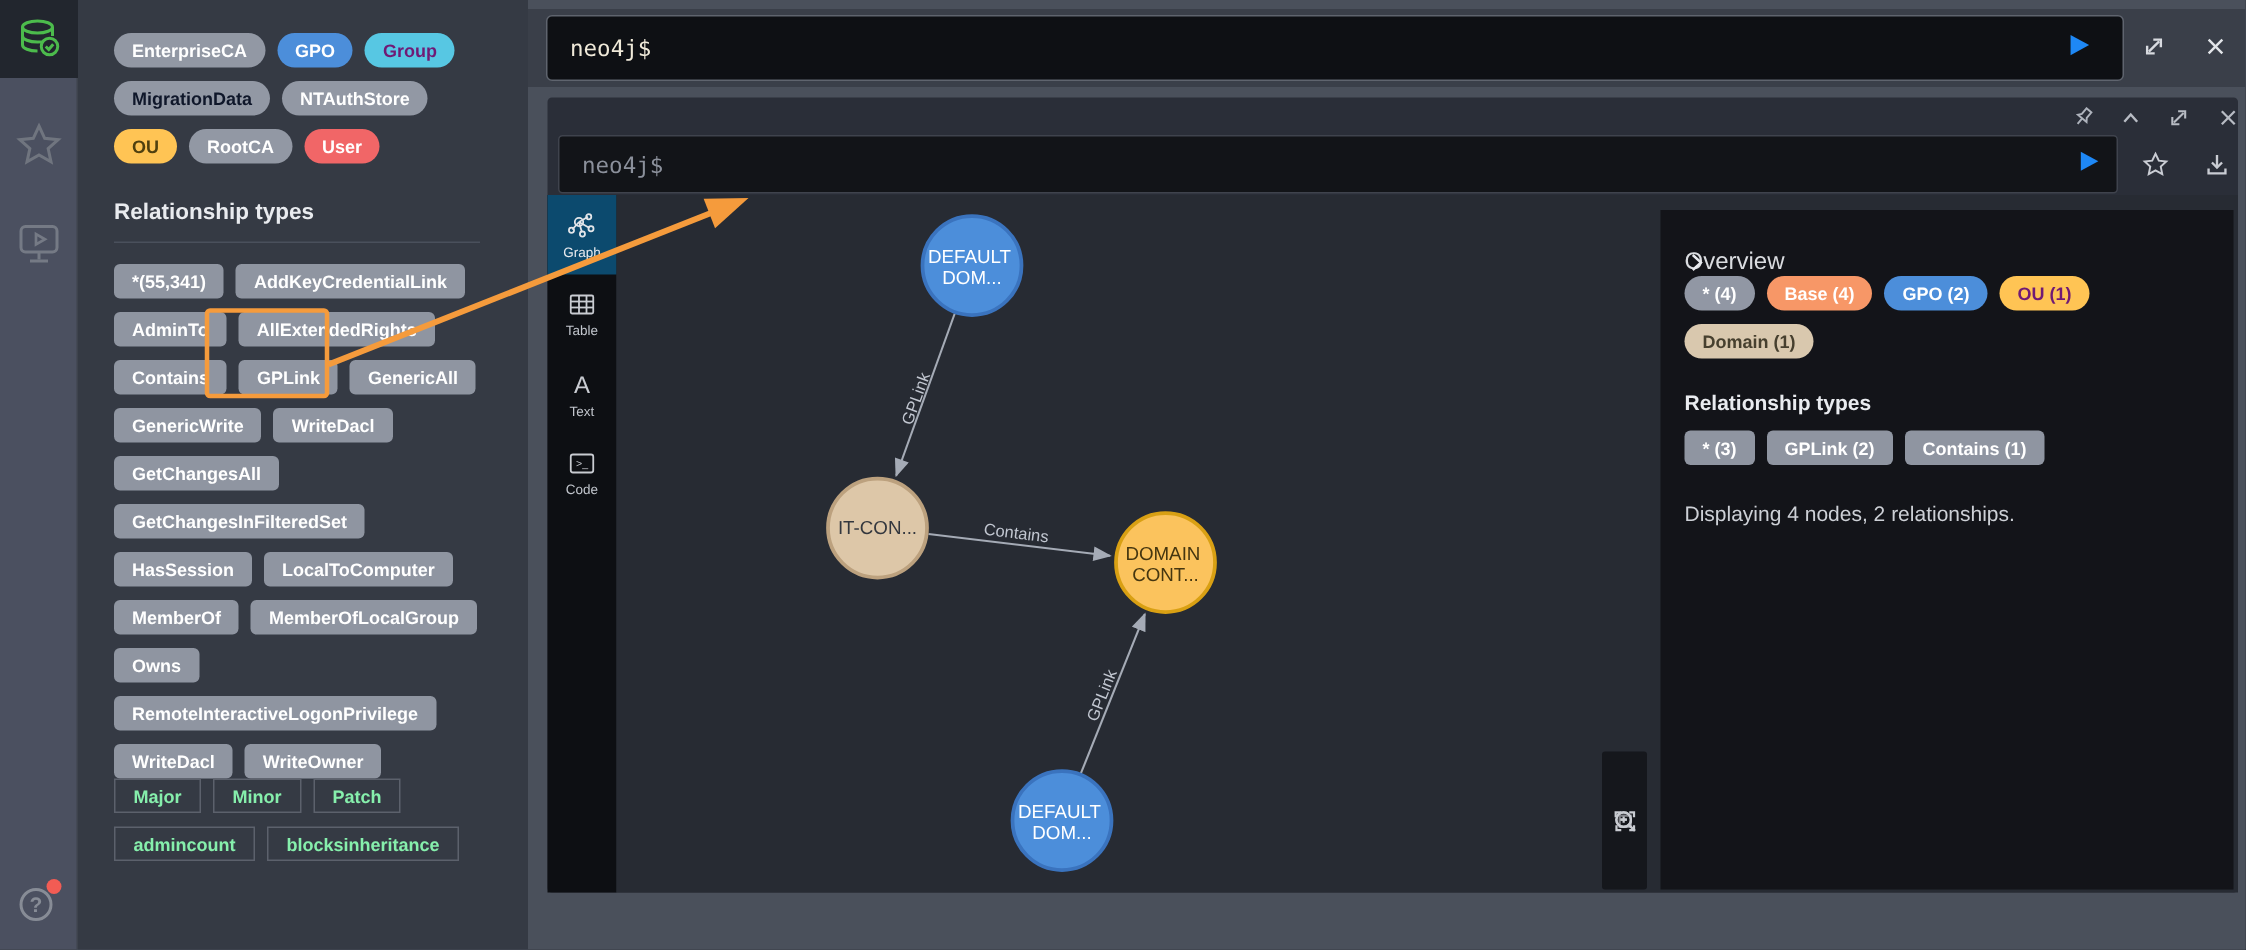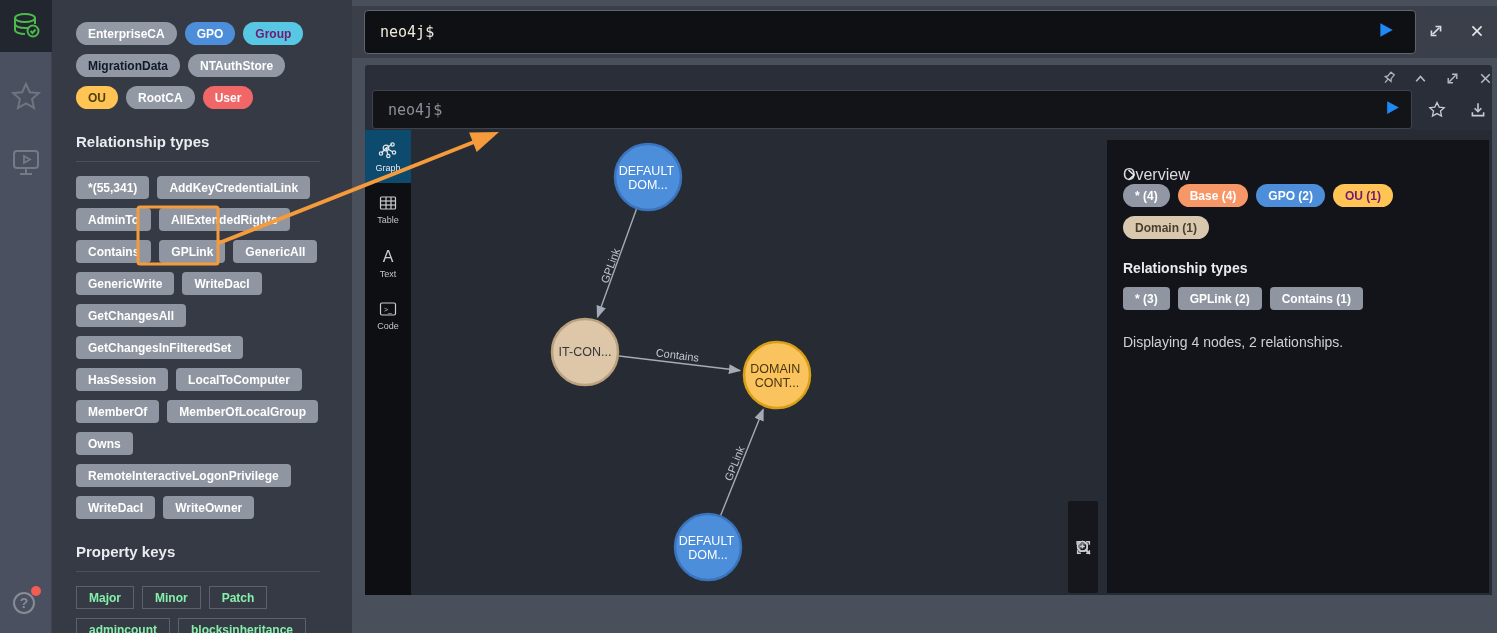--- a/index.html
+++ b/index.html
@@ -130,21 +130,20 @@
       <span class="chip rel">HasSession</span>
       <span class="chip rel">LocalToComputer</span>
       <span class="chip rel">MemberOf</span>
       <span class="chip rel">MemberOfLocalGroup</span>
       <span class="chip rel">Owns</span>
       <span class="chip rel">RemoteInteractiveLogonPrivilege</span>
       <span class="chip rel">WriteDacl</span>
       <span class="chip rel">WriteOwner</span>
     </div>
 
-  <div class="sec-title">Property keys</div>
   <div class="chip-wrap">
       <span class="chip prop">Major</span>
       <span class="chip prop">Minor</span>
       <span class="chip prop">Patch</span>
       <span class="chip prop">admincount</span>
       <span class="chip prop">blocksinheritance</span>
     </div>
 </div>
 
 <div class="cmd-card">

